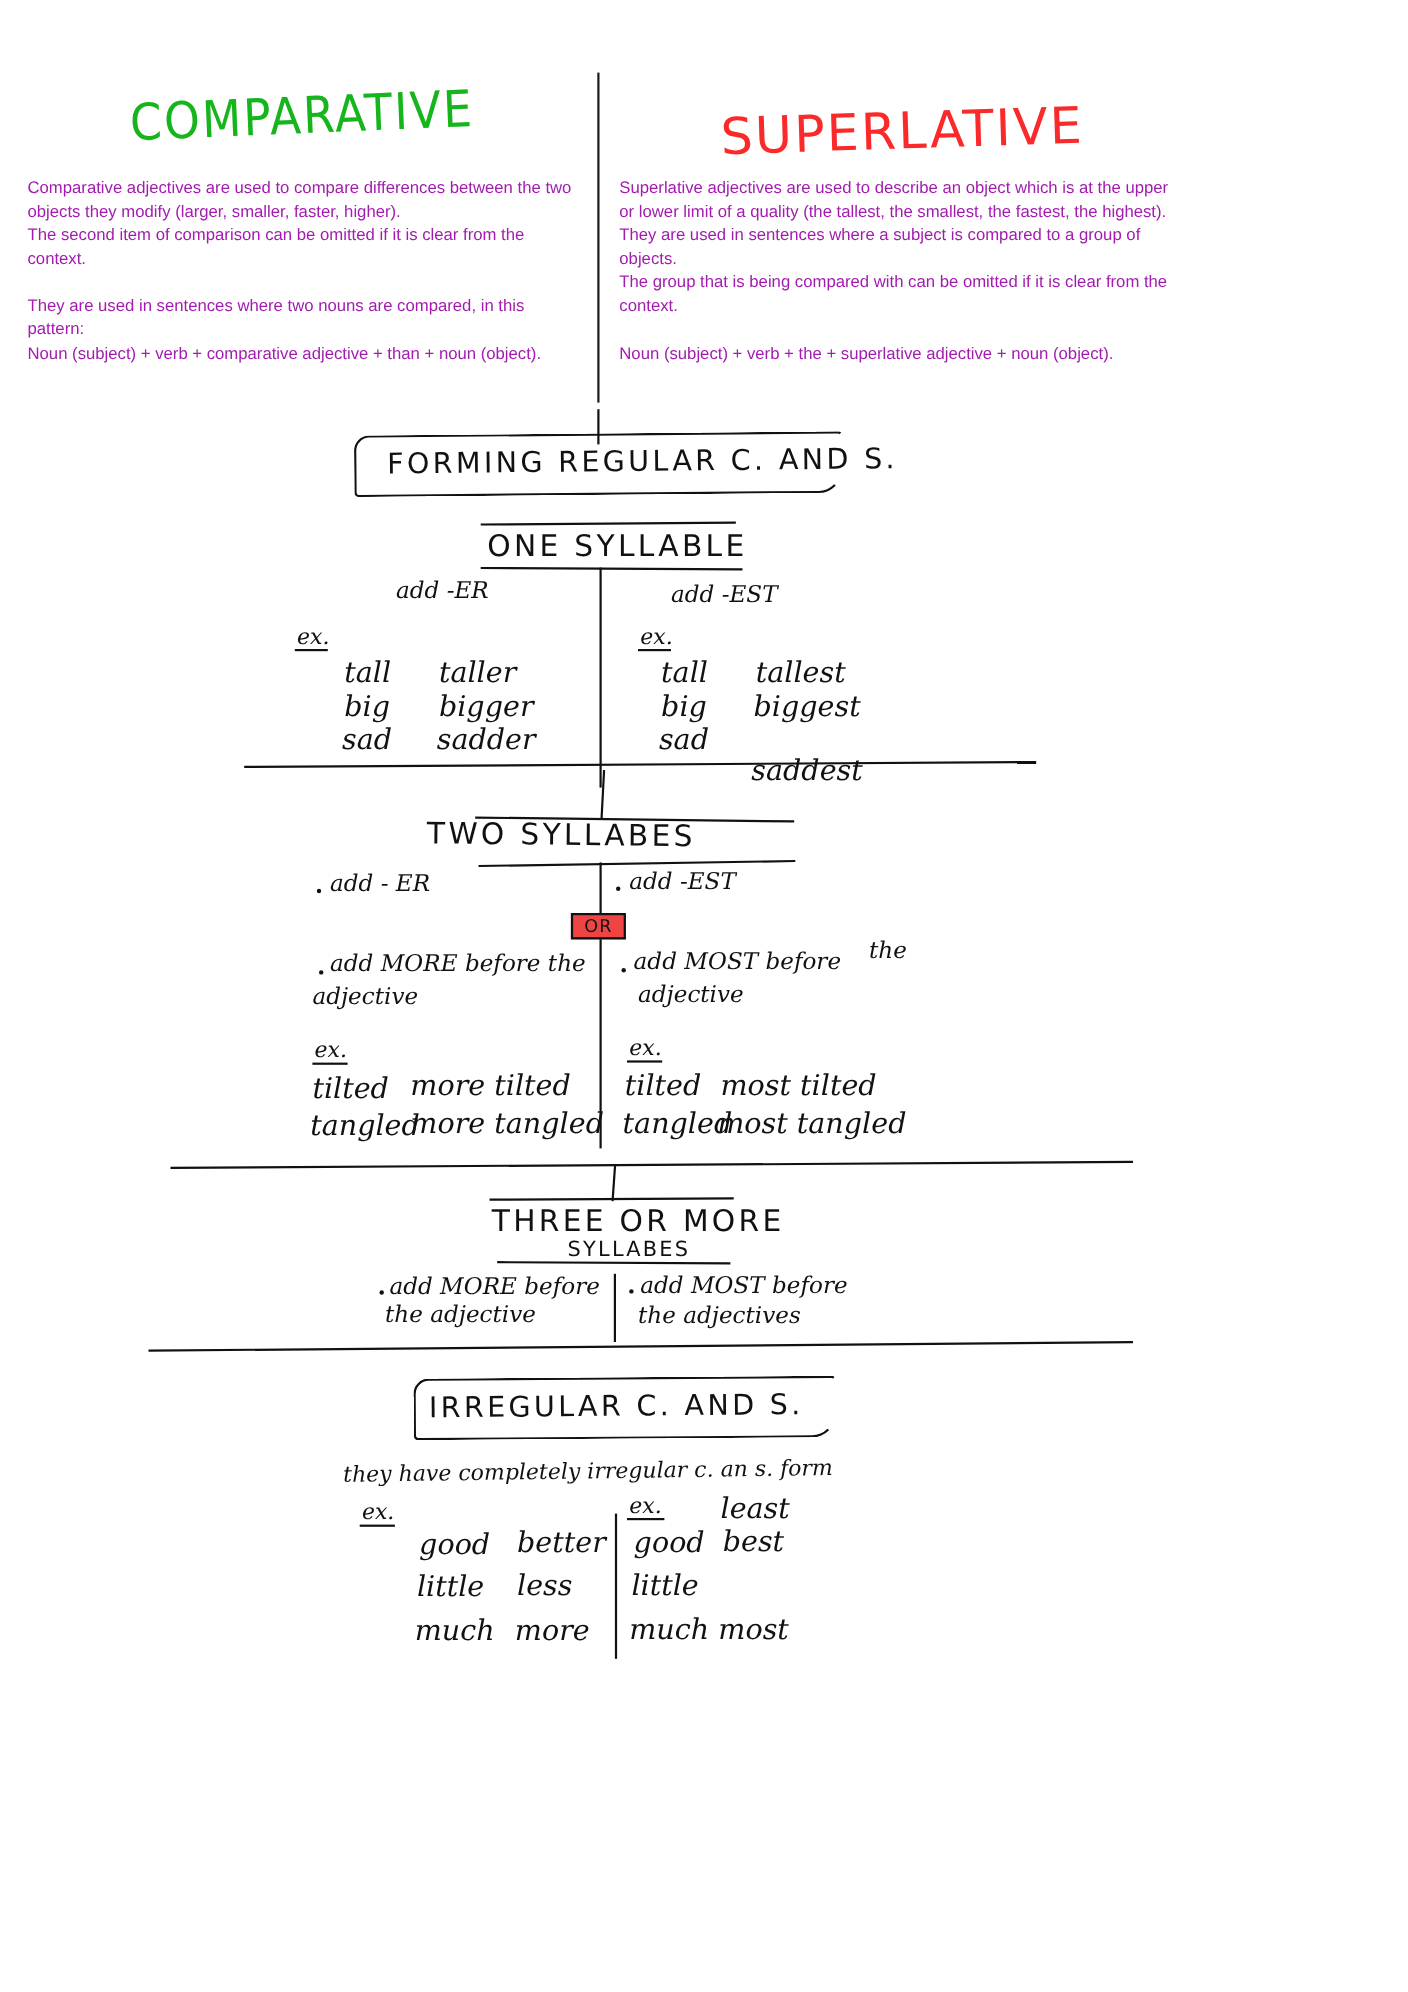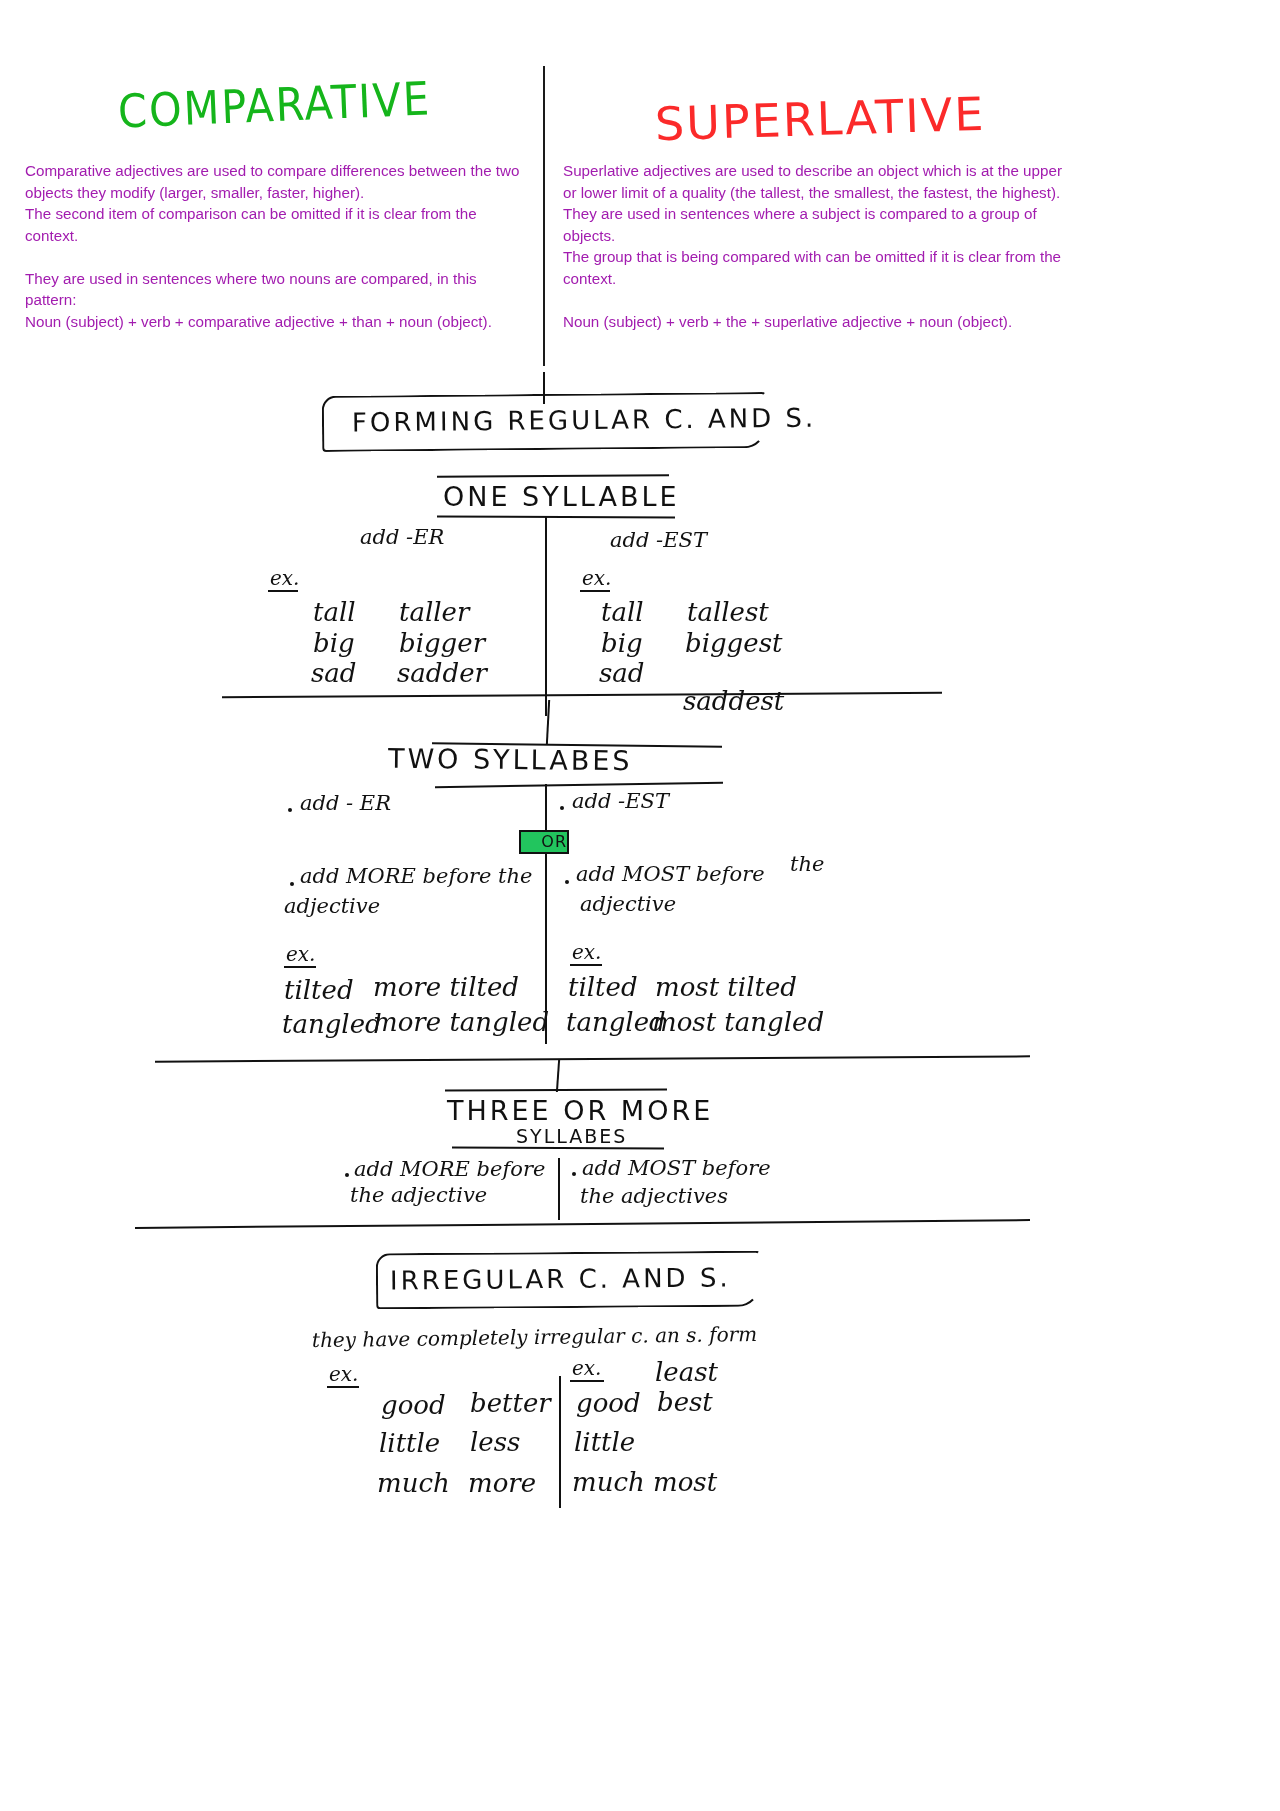--- a/index.html
+++ b/index.html
@@ -92,24 +92,24 @@
     background: #111;
   }
 
   .or-box {
     position: absolute;
     border: 2px solid #111;
     box-sizing: border-box;
     font-family: "DejaVu Sans", sans-serif;
     font-size: 16px;
     letter-spacing: 1px;
-    text-align: right;
+    text-align: center;
     line-height: 20px;
     color: #111;
-    background: #22c55e;
+    background: #ef4444;
   }
 
   .sec-title {
     position: absolute;
     font-family: "DejaVu Sans", sans-serif;
     font-size: 27px;
     letter-spacing: 3px;
     color: #111;
     white-space: nowrap;
   }

